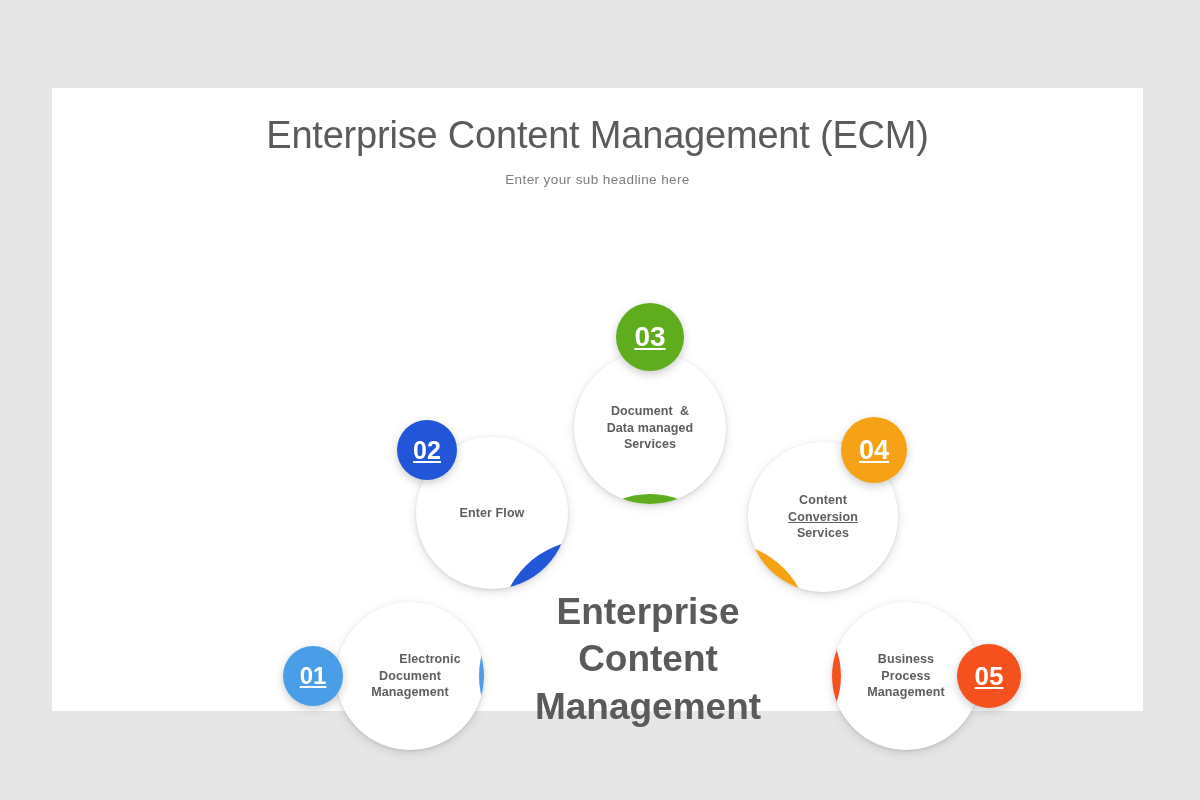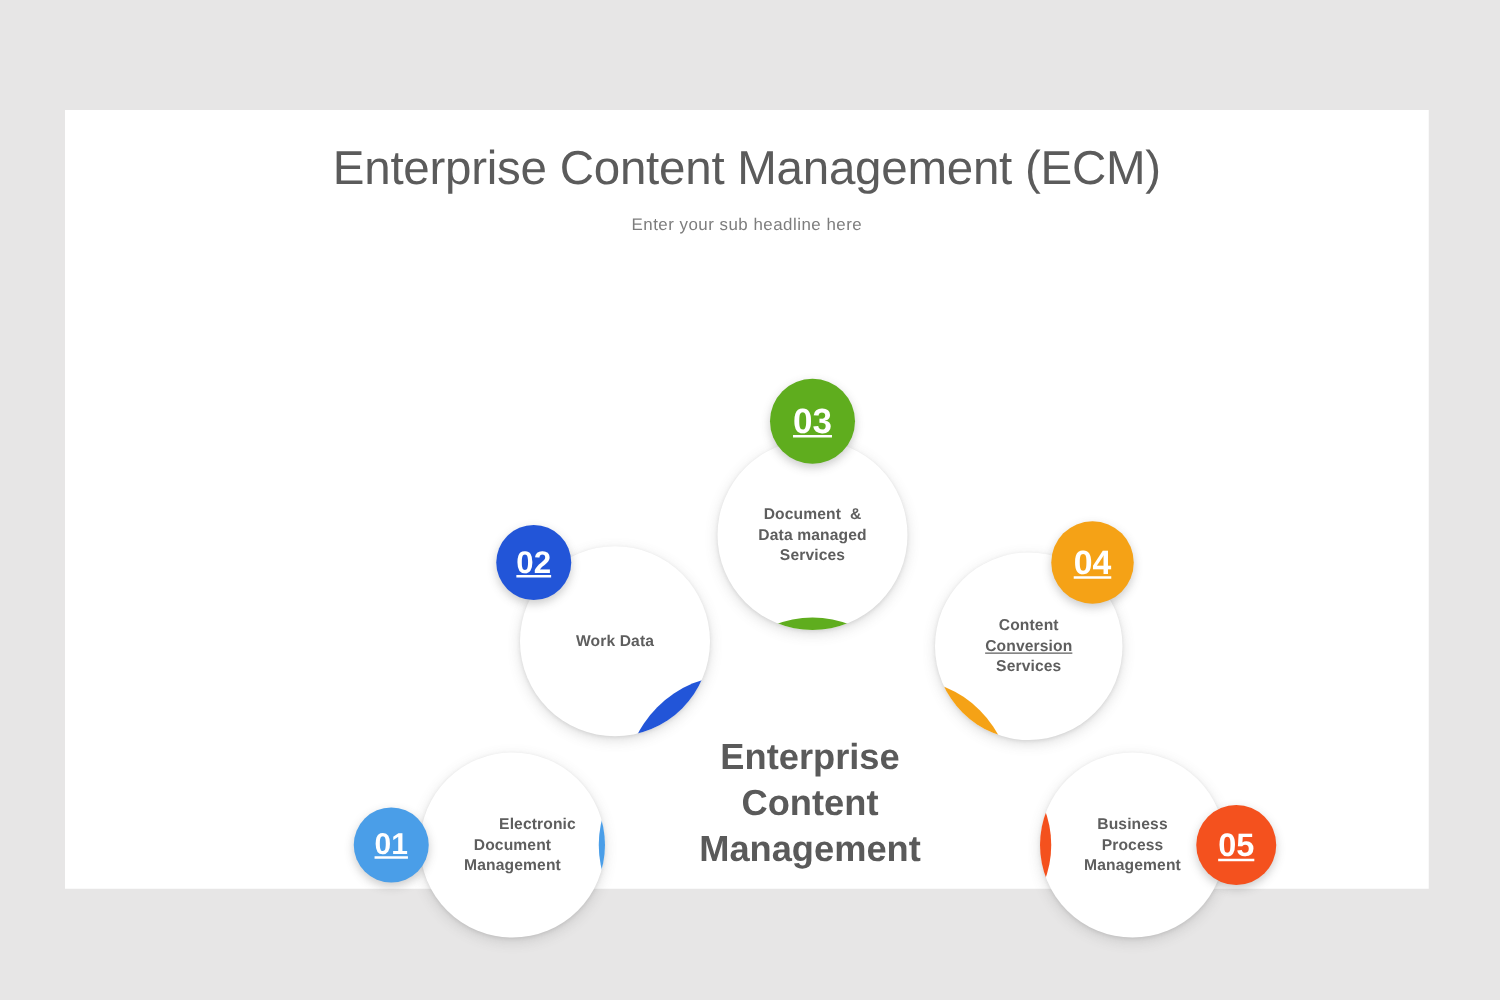--- a/index.html
+++ b/index.html
@@ -91,21 +91,21 @@
     align-items: center;
     justify-content: center;
     color: #ffffff;
     font-weight: bold;
     box-shadow: 0 3px 8px rgba(70, 70, 70, 0.28);
     text-decoration: underline;
   }
   #center-label {
     position: absolute;
     text-align: center;
-    font-size: 29px;
+    font-size: 37px;
     font-weight: bold;
     color: #5a5a5a;
     line-height: 1.28;
   }
   #center-label div { white-space: nowrap; }
 </style>
 </head>
 <body>
 
 <div id="slide">
@@ -148,21 +148,21 @@
         <svg class="node-lens" width="152" height="152" viewBox="0 0 152 152">
           <defs>
             <clipPath id="clip-1">
               <circle cx="76" cy="76" r="76"></circle>
             </clipPath>
           </defs>
           <circle cx="172" cy="191" r="88" fill="#2255d8" clip-path="url(#clip-1)"></circle>
         </svg>
         <div class="node-label" style="width: 152px; height: 152px; font-size: 12.5px;">
           <div>
-            <div style="white-space: pre;">Work Data</div>
+            <div style="white-space: pre;">Enter Flow</div>
           </div>
         </div>
       </div>
       <div class="badge" style="left: 345px; top: 332px; width: 60px; height: 60px; background: rgb(34, 85, 216); font-size: 25px;">
         <span>02</span>
       </div>
       <div class="node" style="left: 522px; top: 264px; width: 152px; height: 152px;">
         <div class="node-disc" style="width: 152px; height: 152px;"></div>
         <svg class="node-lens" width="152" height="152" viewBox="0 0 152 152">
           <defs>

